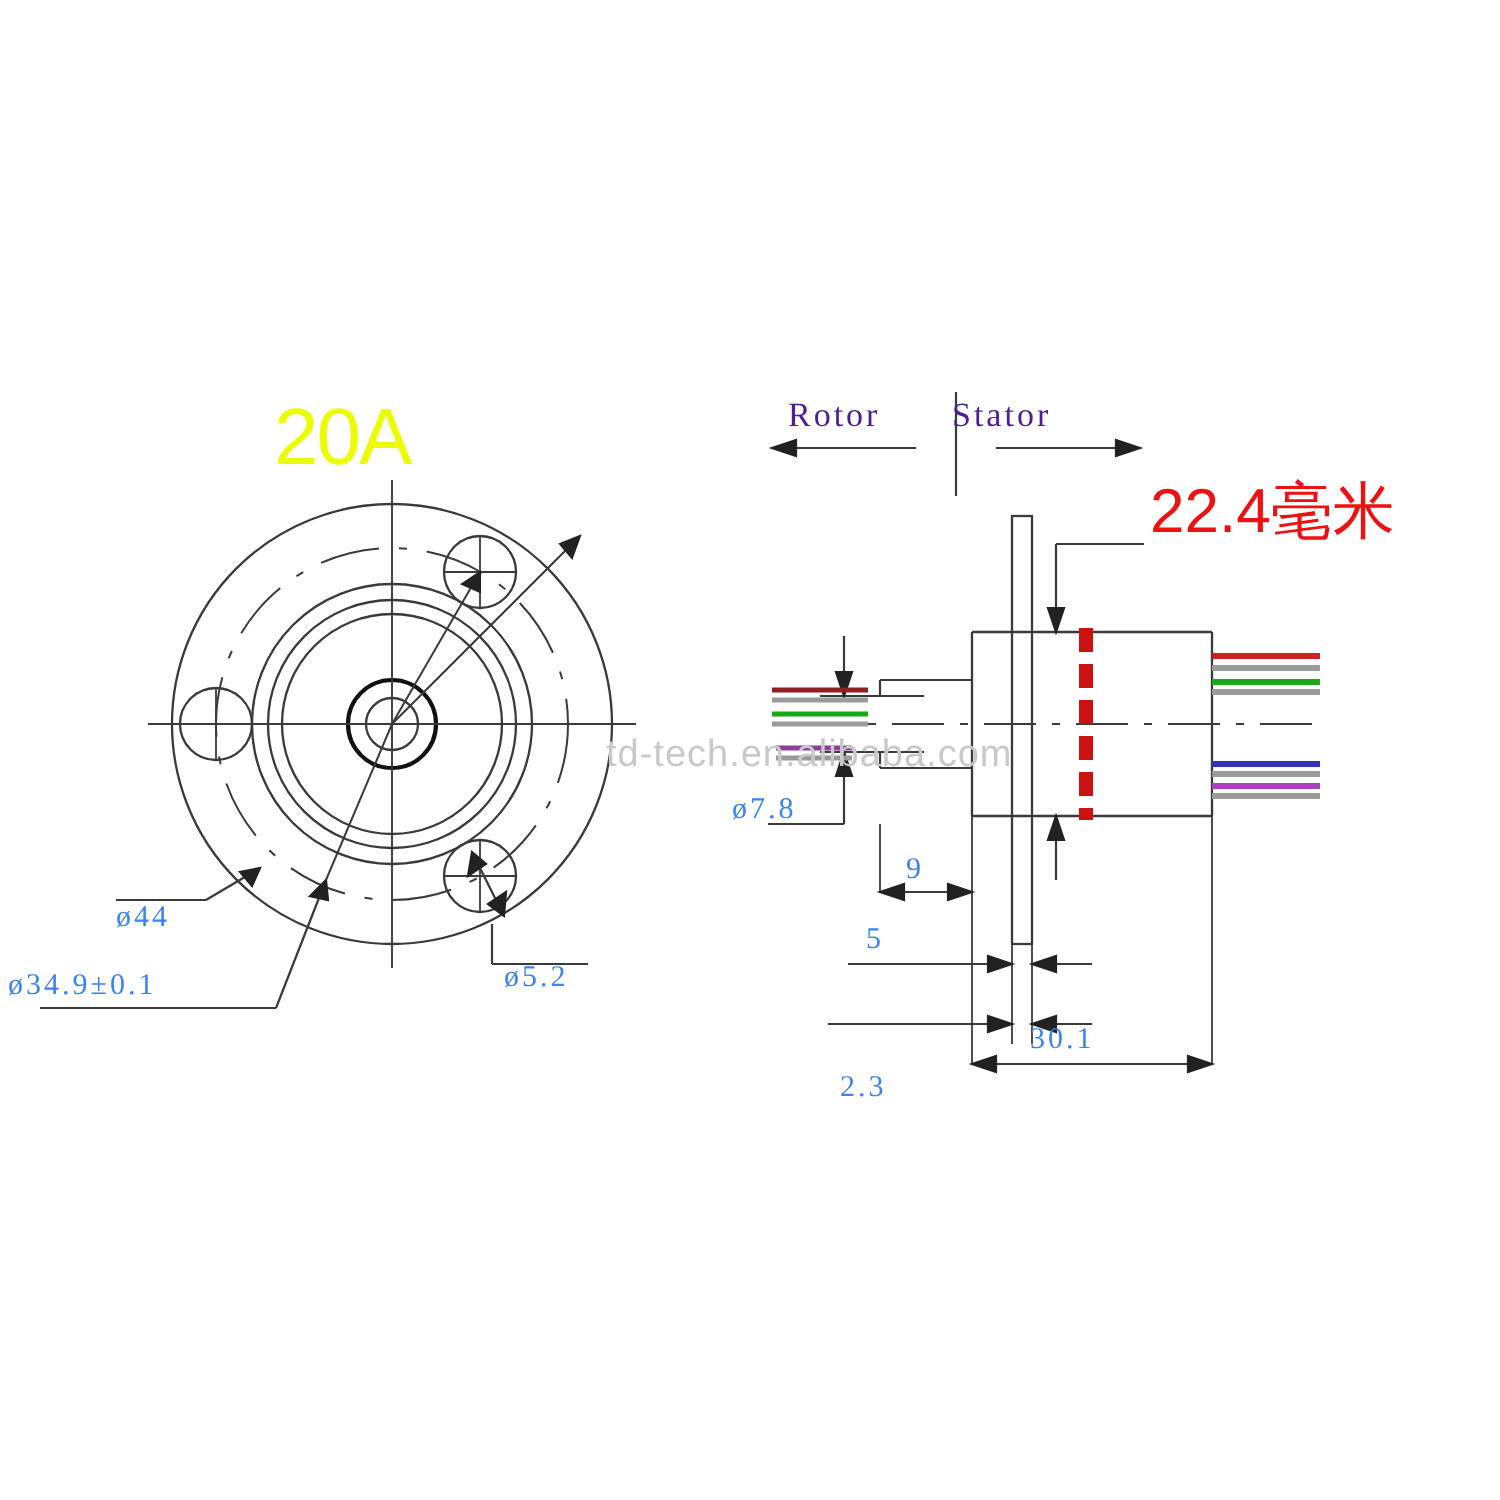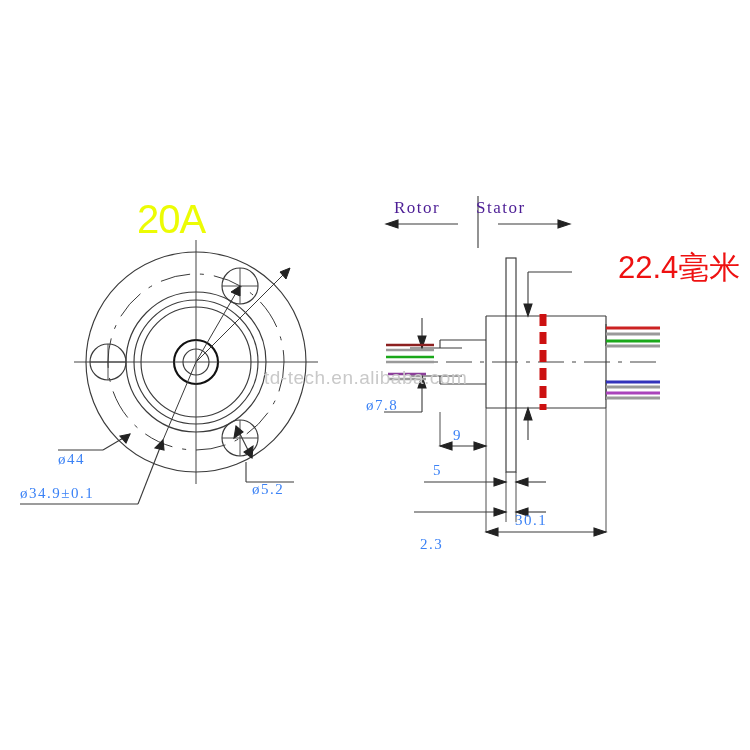--- a/index.html
+++ b/index.html
@@ -242,37 +242,37 @@
       <line x1="606" y1="398" x2="660" y2="398" stroke="#9a9a9a"></line>
     </g>
 
     <g>
       <line x1="543" y1="314" x2="543" y2="410" stroke="#cc1111" stroke-width="7" stroke-dasharray="12 6"></line>
     </g>
   </svg>
 
   <div class="lbl amp-badge" style="left:137px; top:199px;">20A</div>
 
-  <div class="lbl mm-badge" style="left:575px; top:252px;margin-left:43px;">22.4毫米</div>
+  <div class="lbl mm-badge" style="left:575px; top:240px;">22.4毫米</div>
 
   <div class="lbl side-label" style="left:394px; top:199px;">Rotor</div>
 
   <div class="lbl side-label" style="left:476px; top:199px;text-align:right;">Stator</div>
 
   <div class="lbl dim-text" style="left:58px; top:452px;">ø44</div>
 
-  <div class="lbl dim-text" style="left:20px; top:486px;">ø34.9±0.1</div>
+  <div class="lbl dim-text" style="left:4px; top:486px;">ø34.9±0.1</div>
 
   <div class="lbl dim-text" style="left:252px; top:482px;">ø5.2</div>
 
   <div class="lbl dim-text" style="left:366px; top:398px;">ø7.8</div>
 
   <div class="lbl dim-text" style="left:453px; top:428px;">9</div>
 
   <div class="lbl dim-text" style="left:433px; top:463px;">5</div>
 
   <div class="lbl dim-text" style="left:420px; top:493px;margin-top:44px;">2.3</div>
 
   <div class="lbl dim-text" style="left:515px; top:513px;">30.1</div>
 
-  <div class="lbl watermark" style="left:264px; top:368px;">td-tech.en.alibaba.com</div>
+  <div class="lbl watermark" style="left:264px; top:368px;padding-left:39px;">td-tech.en.alibaba.com</div>
 
 </div>
 
 </body></html>

